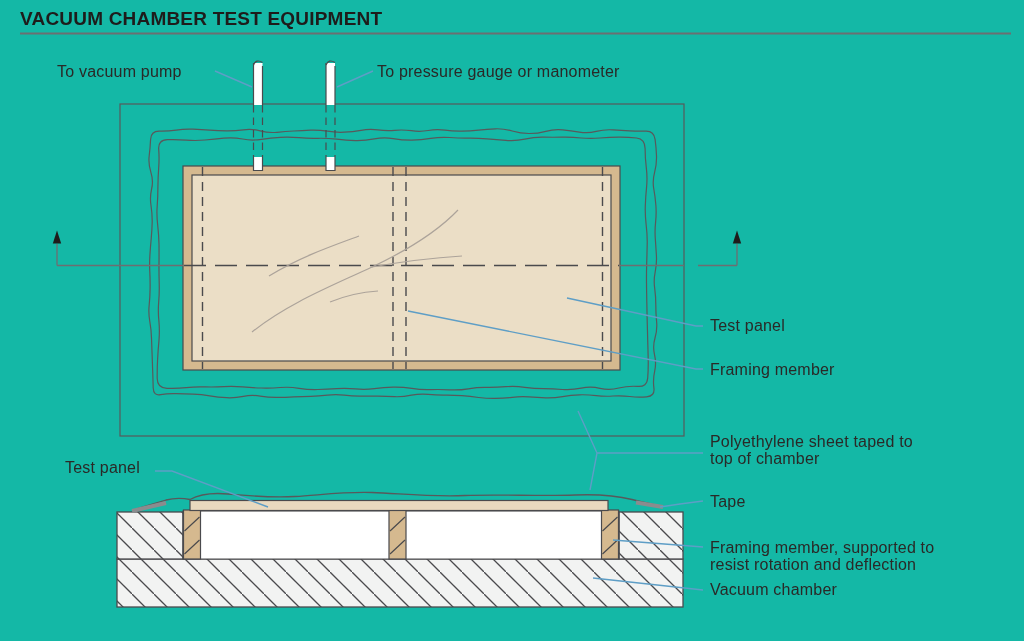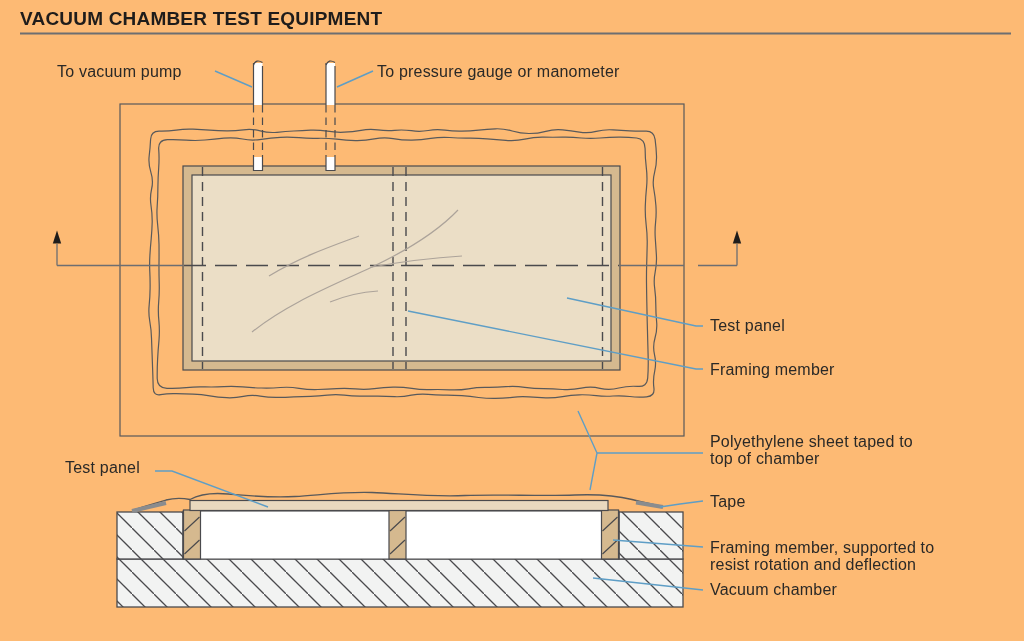--- a/index.html
+++ b/index.html
@@ -1,16 +1,16 @@
 <!DOCTYPE html>
 <html><head>
 <meta charset="utf-8">
 <style>
   html,body{margin:0;padding:0;background:#ffffff;}
-  .page{width:1024px;height:641px;background:#fdba74;position:relative;overflow:hidden;}
+  .page{width:1024px;height:641px;background:#14b8a6;position:relative;overflow:hidden;}
   svg{display:block;}
   .title-text{font:bold 19px "Liberation Sans", sans-serif;fill:#1e1c1b;letter-spacing:.2px;}
   .label{font:16px "Liberation Sans", sans-serif;fill:#2a2927;letter-spacing:.2px;}
   .outline{stroke:#58595b;stroke-width:1.2;fill:none;}
   .dark{stroke:#4a4a4d;}
   .leader-line{fill:none;stroke-width:1.4;}
   .crack{fill:none;stroke:#aca39a;stroke-width:1.2;}
   .cut{stroke:#6d6e71;stroke-width:1.3;fill:none;}
   .tape-mark{stroke:#8a8c8e;stroke-width:4;fill:none;}
   .sheet-line{stroke:#58595b;stroke-width:1.3;fill:none;}

